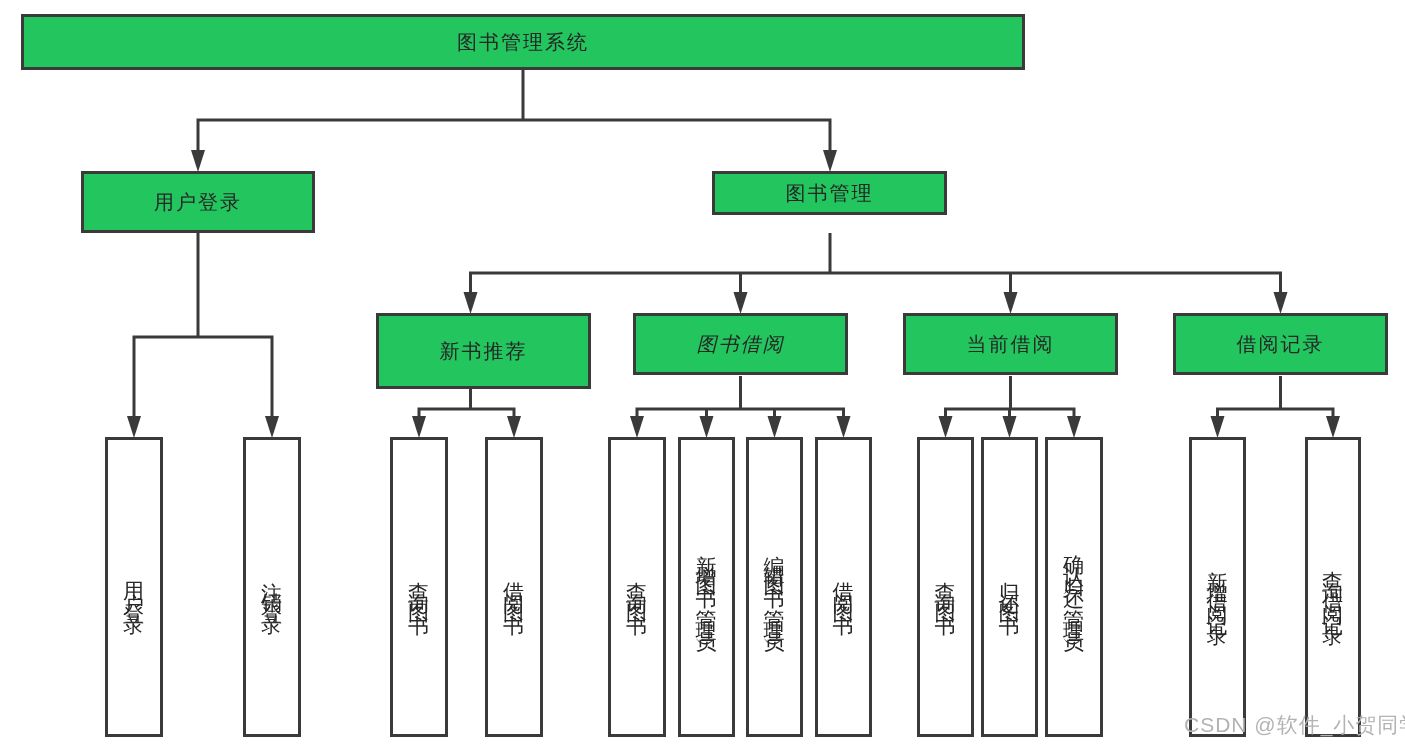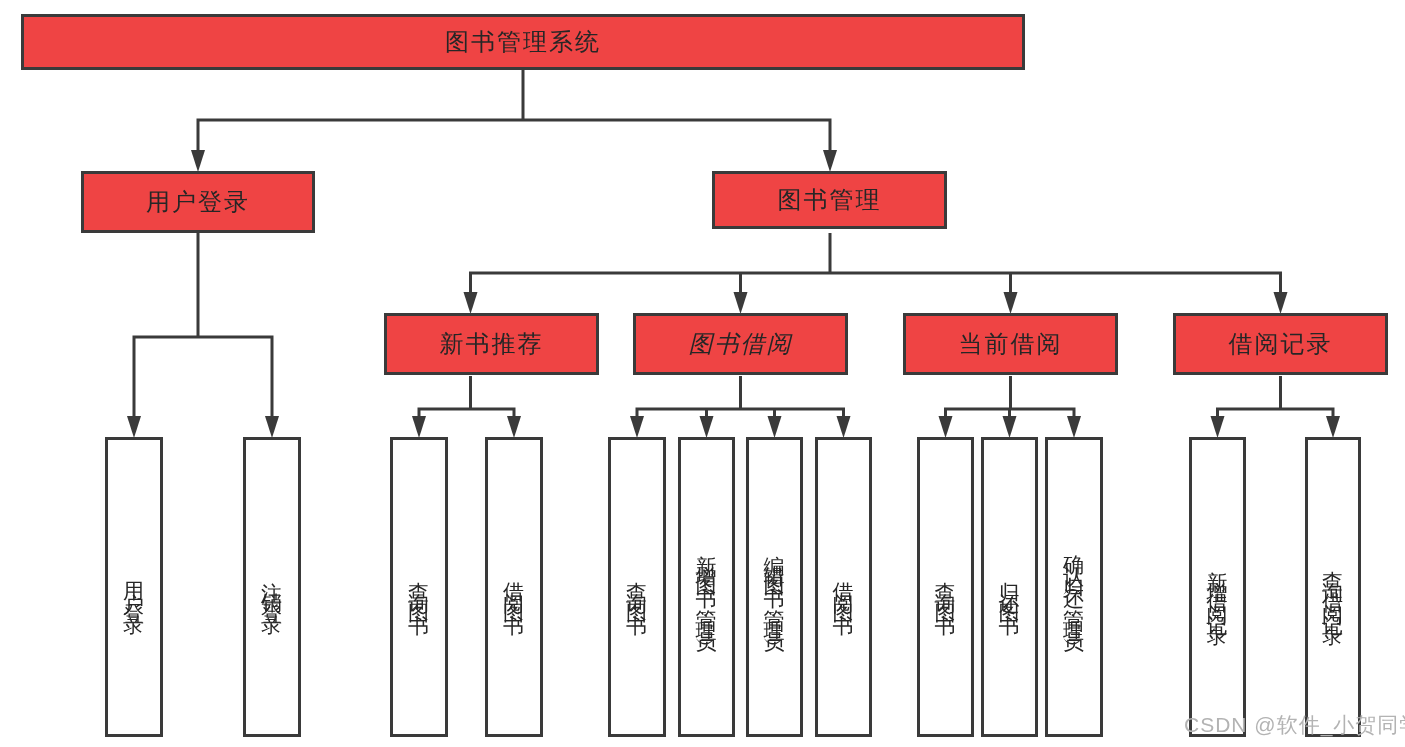--- a/index.html
+++ b/index.html
@@ -12,26 +12,26 @@
     position: relative;
     width: 1405px;
     height: 747px;
     background: #ffffff;
     overflow: hidden;
   }
   .node {
     position: absolute;
     box-sizing: border-box;
     border: 3px solid #3a3a3a;
-    background: #ef4444;
+    background: #22c55e;
     display: flex;
     align-items: center;
     justify-content: center;
     color: #262626;
-    font-size: 24px;
+    font-size: 20px;
     letter-spacing: 2px;
     white-space: nowrap;
     z-index: 2;
   }
   .vnode {
     position: absolute;
     box-sizing: border-box;
     border: 3px solid #3a3a3a;
     background: #ffffff;
     display: flex;
@@ -115,25 +115,25 @@
     </g>
   </svg>
 
   <div class="node" style="left:21px; top:14px; width:1004px; height:56px;">
     <span>图书管理系统</span>
   </div>
 
   <div class="node" style="left:81px; top:171px; width:234px; height:62px;">
     <span>用户登录</span>
   </div>
-  <div class="node" style="left:712px; top:171px; width:235px; height:58px;">
+  <div class="node" style="left:712px; top:171px; width:235px; height:44px;">
     <span>图书管理</span>
   </div>
 
-  <div class="node" style="left:384px; top:313px; width:215px; height:62px;">
+  <div class="node" style="left:376px; top:313px; width:215px; height:76px;">
     <span>新书推荐</span>
   </div>
   <div class="node" style="left:633px; top:313px; width:215px; height:62px;font-style:italic;">
     <span>图书借阅</span>
   </div>
   <div class="node" style="left:903px; top:313px; width:215px; height:62px;">
     <span>当前借阅</span>
   </div>
   <div class="node" style="left:1173px; top:313px; width:215px; height:62px;font-family:Liberation Mono, monospace;">
     <span>借阅记录</span>

